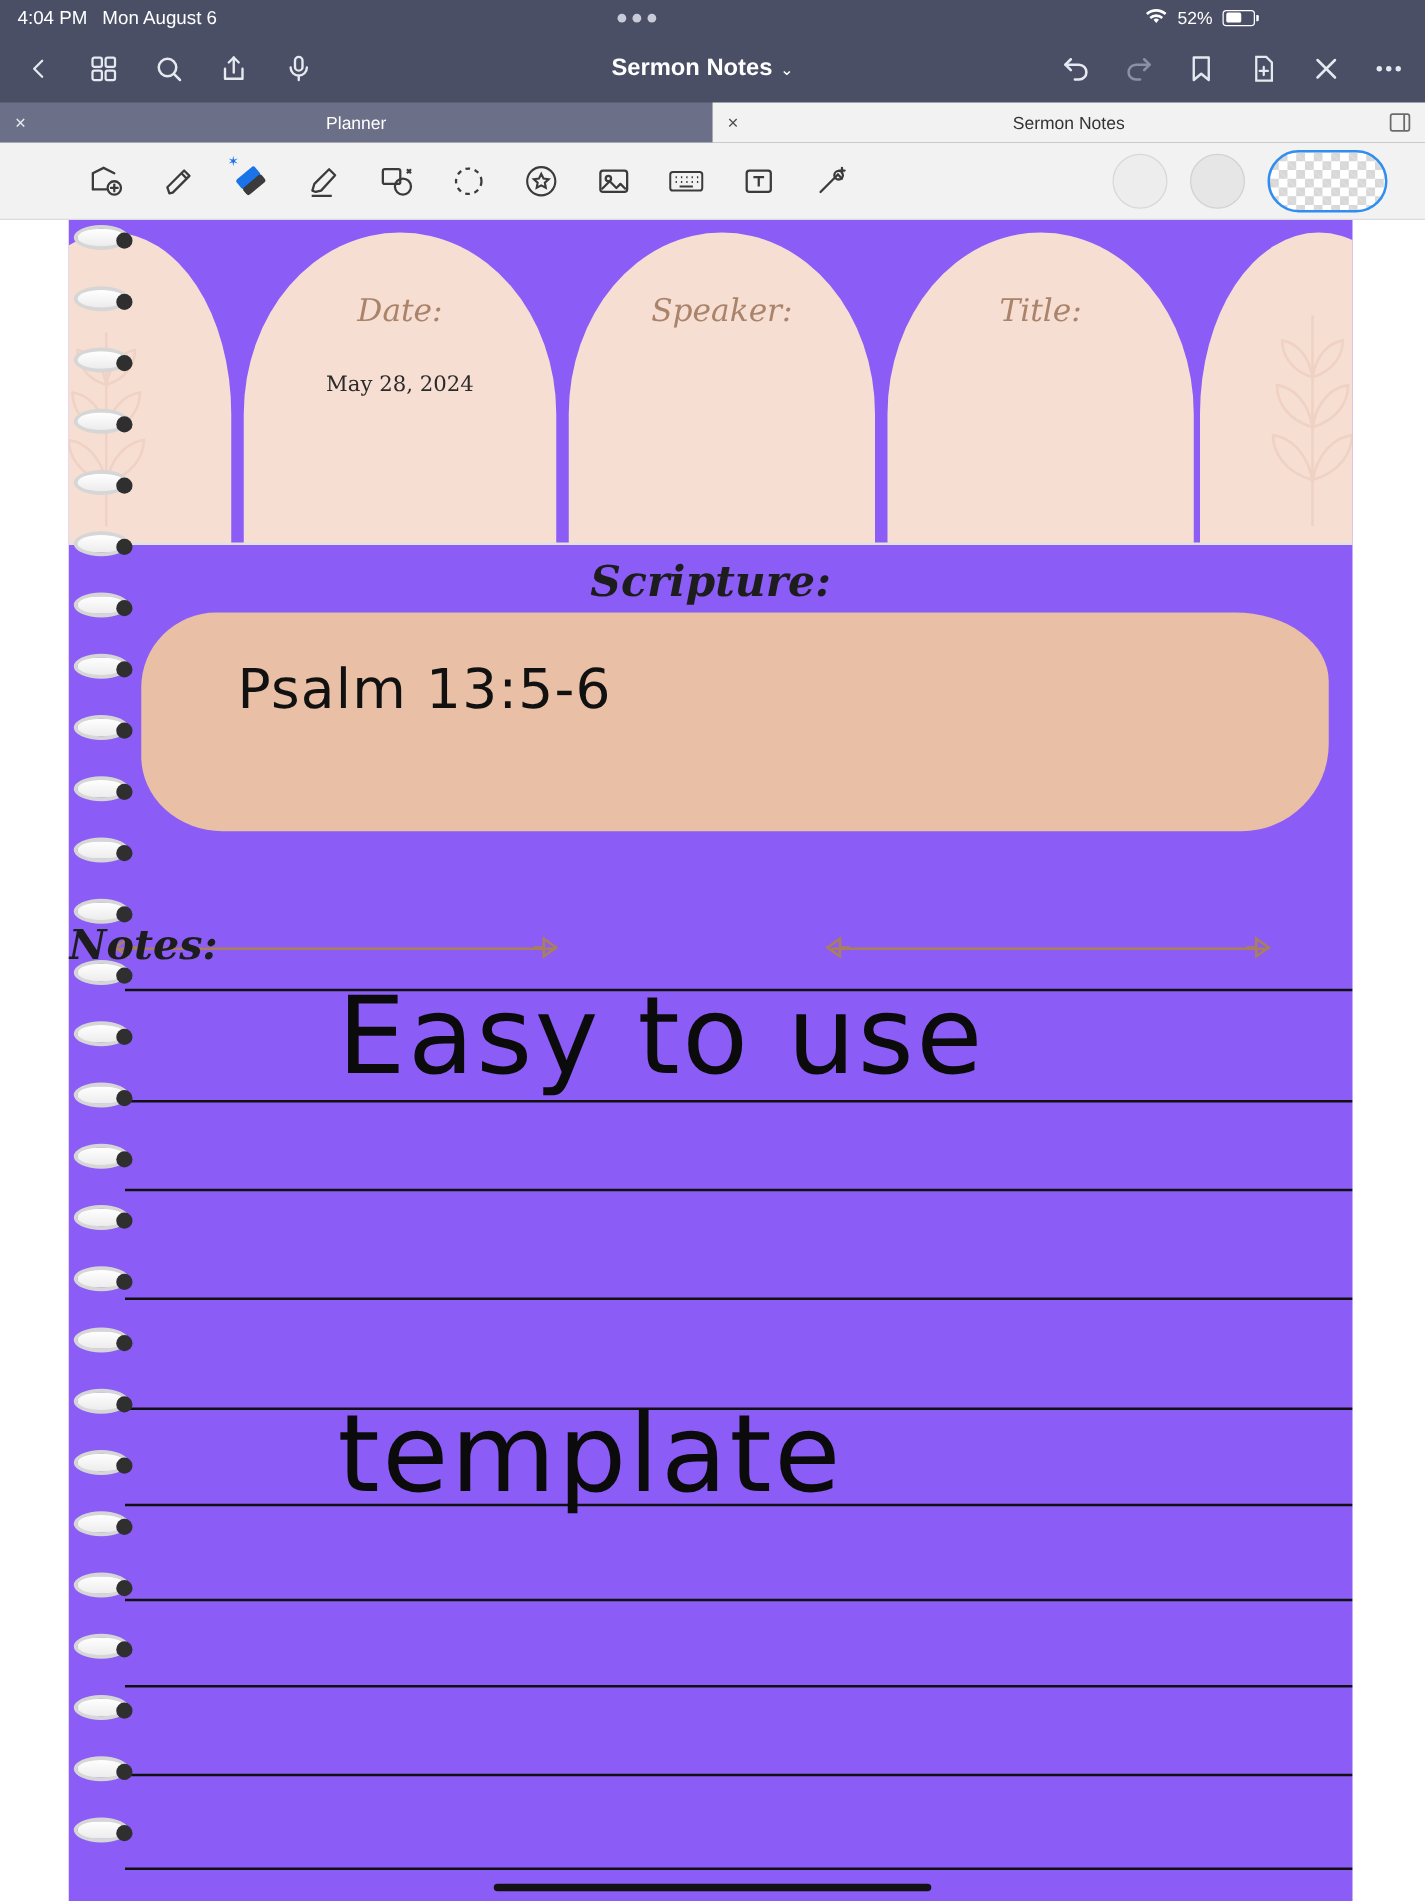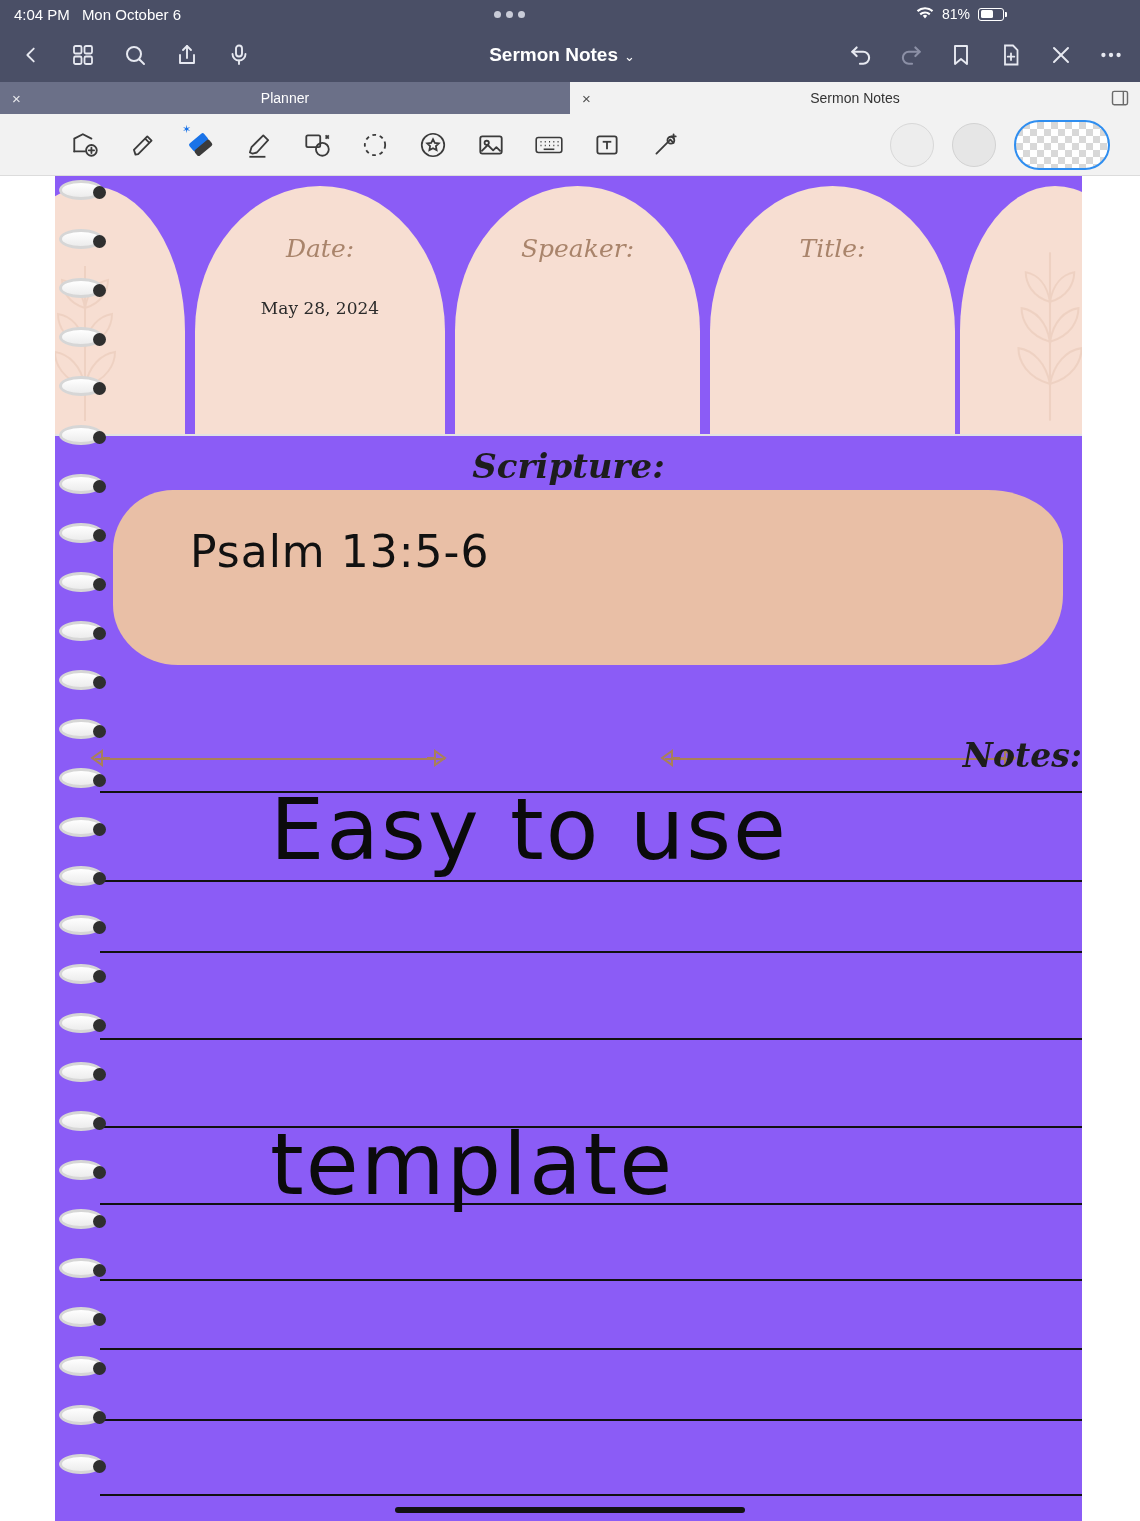--- a/index.html
+++ b/index.html
@@ -134,21 +134,21 @@
   }
   .scripture-text {
     position: absolute; left: 135px; top: 350px;
     font-family: "DejaVu Sans", sans-serif; font-weight: normal; font-size: 44px; color: #111111;
     letter-spacing: 1px;
   }
 
   
   .notes-head { position: absolute; top: 560px; left: 0; width: 1027px; height: 58px; }
   .notes-title {
-    position: absolute; left: 0; width: 1027px; text-align: right; top: 0;
+    position: absolute; left: 0; width: 1027px; text-align: left; top: 0;
     font-family: "DejaVu Serif", serif; font-style: italic; font-weight: bold;
     font-size: 33px; color: #1d1d1d;
   }
   .arrow-rule { position: absolute; top: 22px; height: 2px; background: #a98058; }
   .arrow-rule.left { left: 40px; width: 350px; }
   .arrow-rule.right { left: 610px; width: 350px; }
   .leaf-tip {
     position: absolute; top: 10px; width: 30px; height: 24px; color: #a98058;
   }
 
@@ -167,36 +167,36 @@
   }
 </style>
 </head>
 <body>
 
 <div id="app">
 
   <div class="statusbar">
     <div class="status-left">
       <span>4:04 PM</span>
-      <span>Mon October 6</span>
+      <span>Mon August 6</span>
     </div>
     <div class="status-center">
       <span class="dots">
           <i></i>
           <i></i>
           <i></i>
         </span>
     </div>
     <div class="status-right">
       <span class="wifi-glyph">
         <svg width="18" height="14" viewBox="0 0 18 14">
             <path d="M9 12.4l2.2-2.6a3.3 3.3 0 0 0-4.4 0zM9 7.6c1.6 0 3 .6 4.1 1.6l1.4-1.6A8.2 8.2 0 0 0 9 5.5a8.2 8.2 0 0 0-5.5 2.1L4.9 9.2A6.1 6.1 0 0 1 9 7.6zM9 3.3c2.6 0 5 1 6.8 2.6l1.4-1.6A12.4 12.4 0 0 0 9 1.2a12.4 12.4 0 0 0-8.2 3.1l1.4 1.6A10.2 10.2 0 0 1 9 3.3z" fill="#ffffff"></path>
           </svg>
       </span>
-      <span>81%</span>
+      <span>52%</span>
       <span class="battery">
           <i></i>
         </span>
     </div>
   </div>
 
   <div class="appbar">
     <div class="appbar-left">
       <span class="ico">
         <svg width="22" height="22" viewBox="0 0 24 24" fill="none" stroke="#e7e9f1" stroke-width="2" stroke-linecap="round" stroke-linejoin="round">

